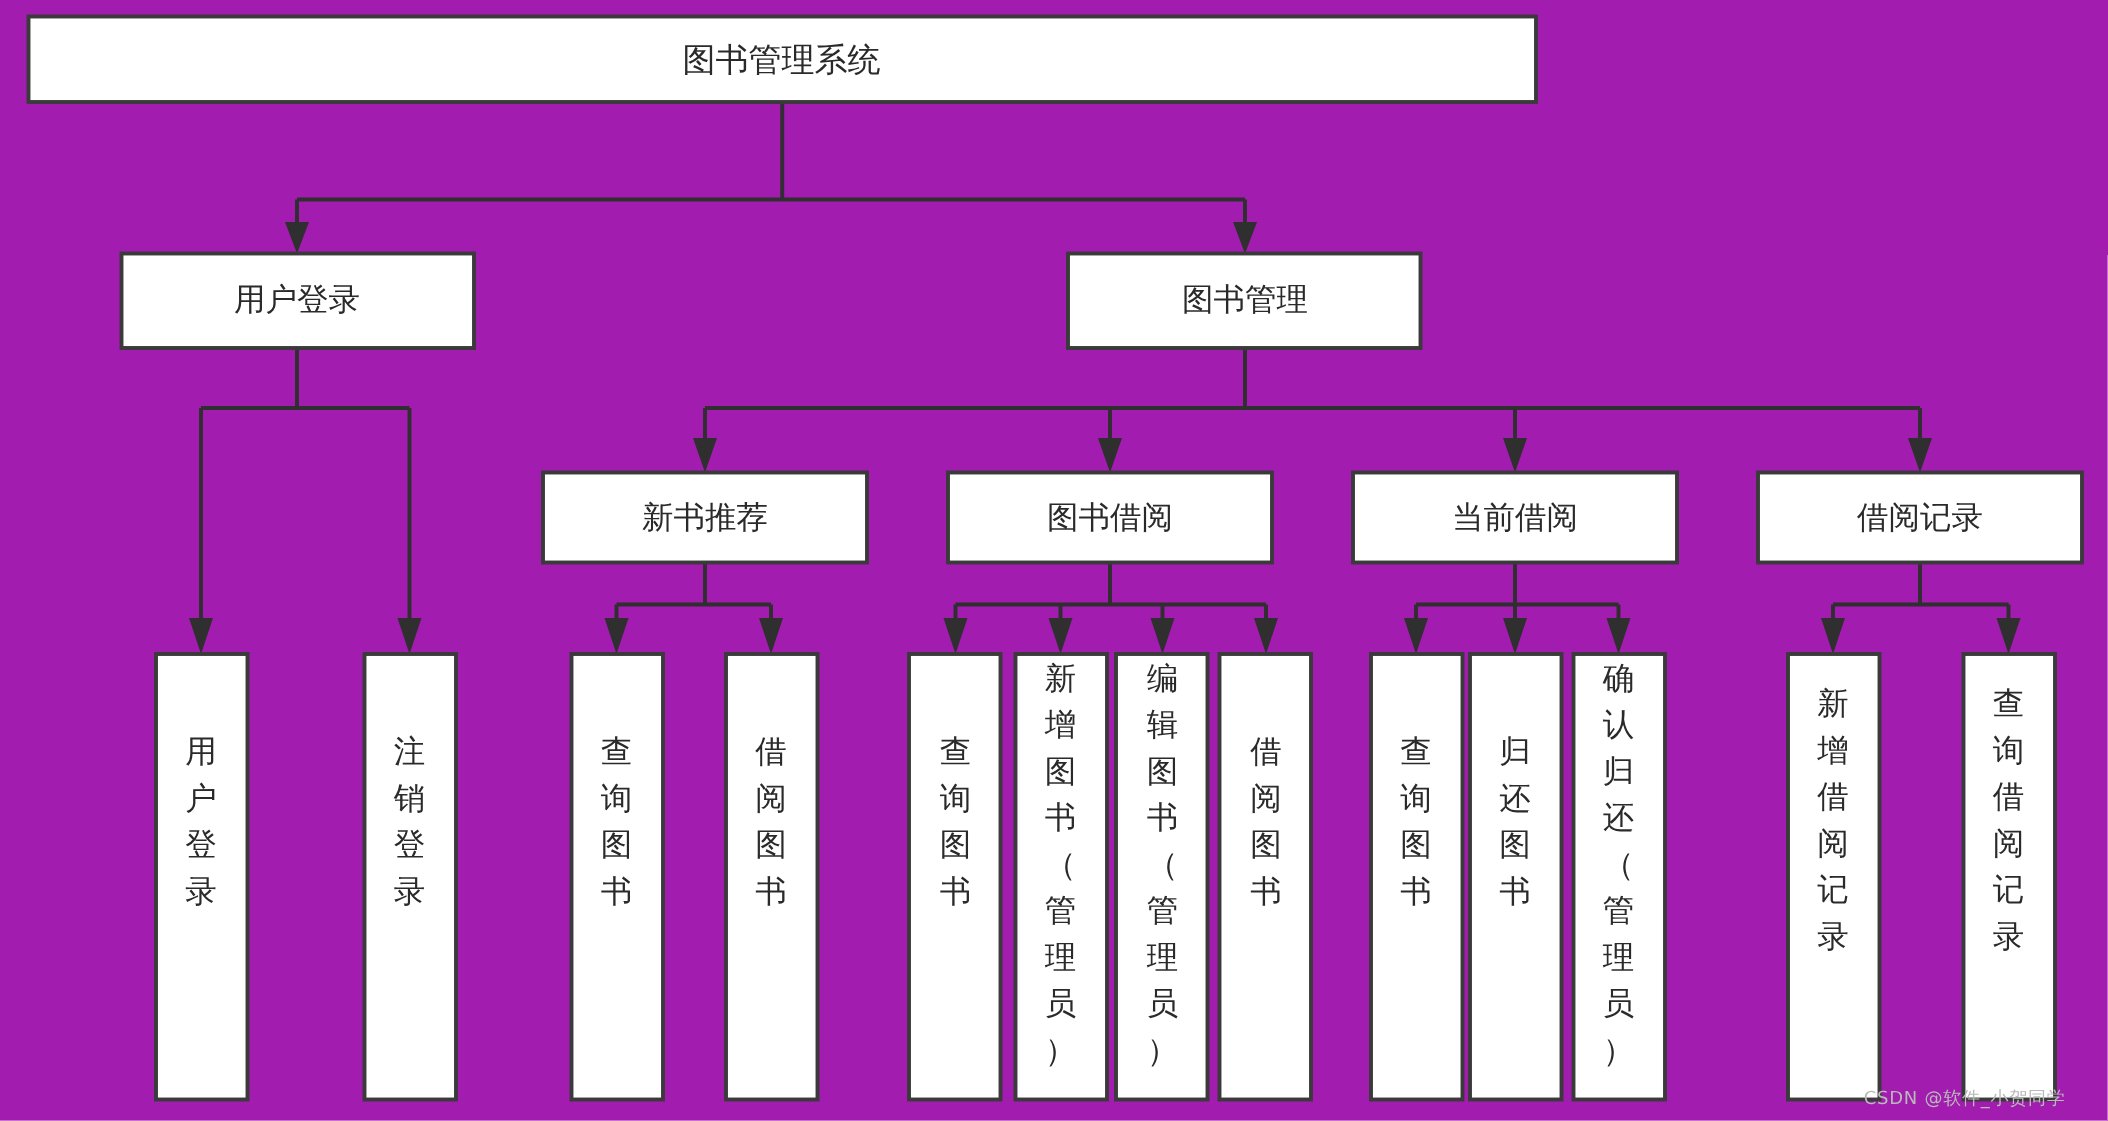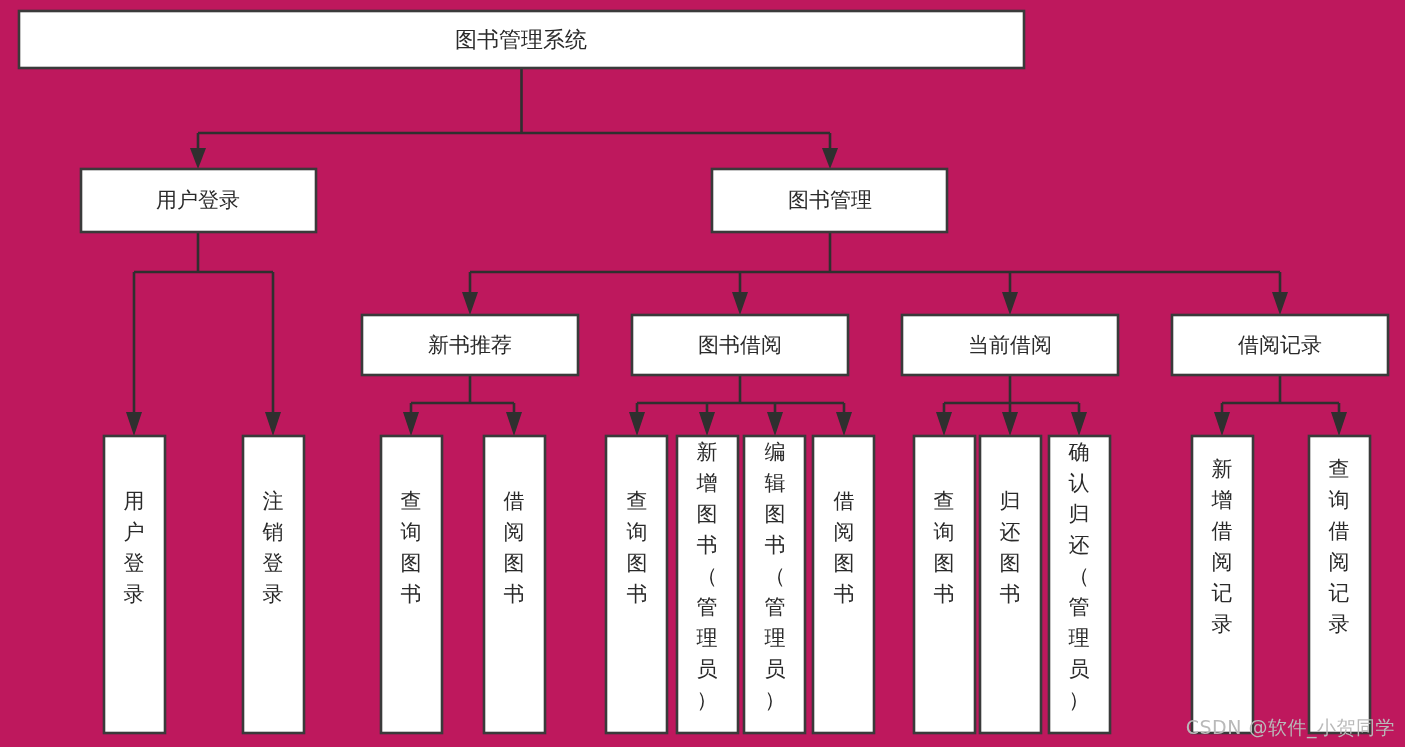--- a/index.html
+++ b/index.html
@@ -10,21 +10,21 @@
   body {
     width: 1405px;
     height: 747px;
     font-family: "DejaVu Sans", "Liberation Sans", sans-serif;
     overflow: hidden;
   }
   #diagram-root {
     position: relative;
     width: 1405px;
     height: 747px;
-    background: #be185d;
+    background: #a21caf;
   }
   svg.flow {
     position: absolute;
     left: 0;
     top: 0;
     width: 1405px;
     height: 747px;
   }
   .node-box {
     fill: #ffffff;
@@ -51,24 +51,24 @@
     stroke: #2f2f2f;
     stroke-width: 2.6;
     fill: none;
   }
   .arrow-head {
     fill: #2f2f2f;
     stroke: none;
   }
   .watermark {
     position: absolute;
-    right: 10px;
+    right: 28px;
     bottom: 6px;
     font-family: "DejaVu Sans", "Liberation Sans", sans-serif;
-    font-size: 19px;
+    font-size: 12px;
     color: #b9b9b9;
     white-space: nowrap;
     letter-spacing: 0.5px;
     margin-left: 27px;
   }
 </style>
 </head>
 <body>
 
 <div id="diagram-root">

